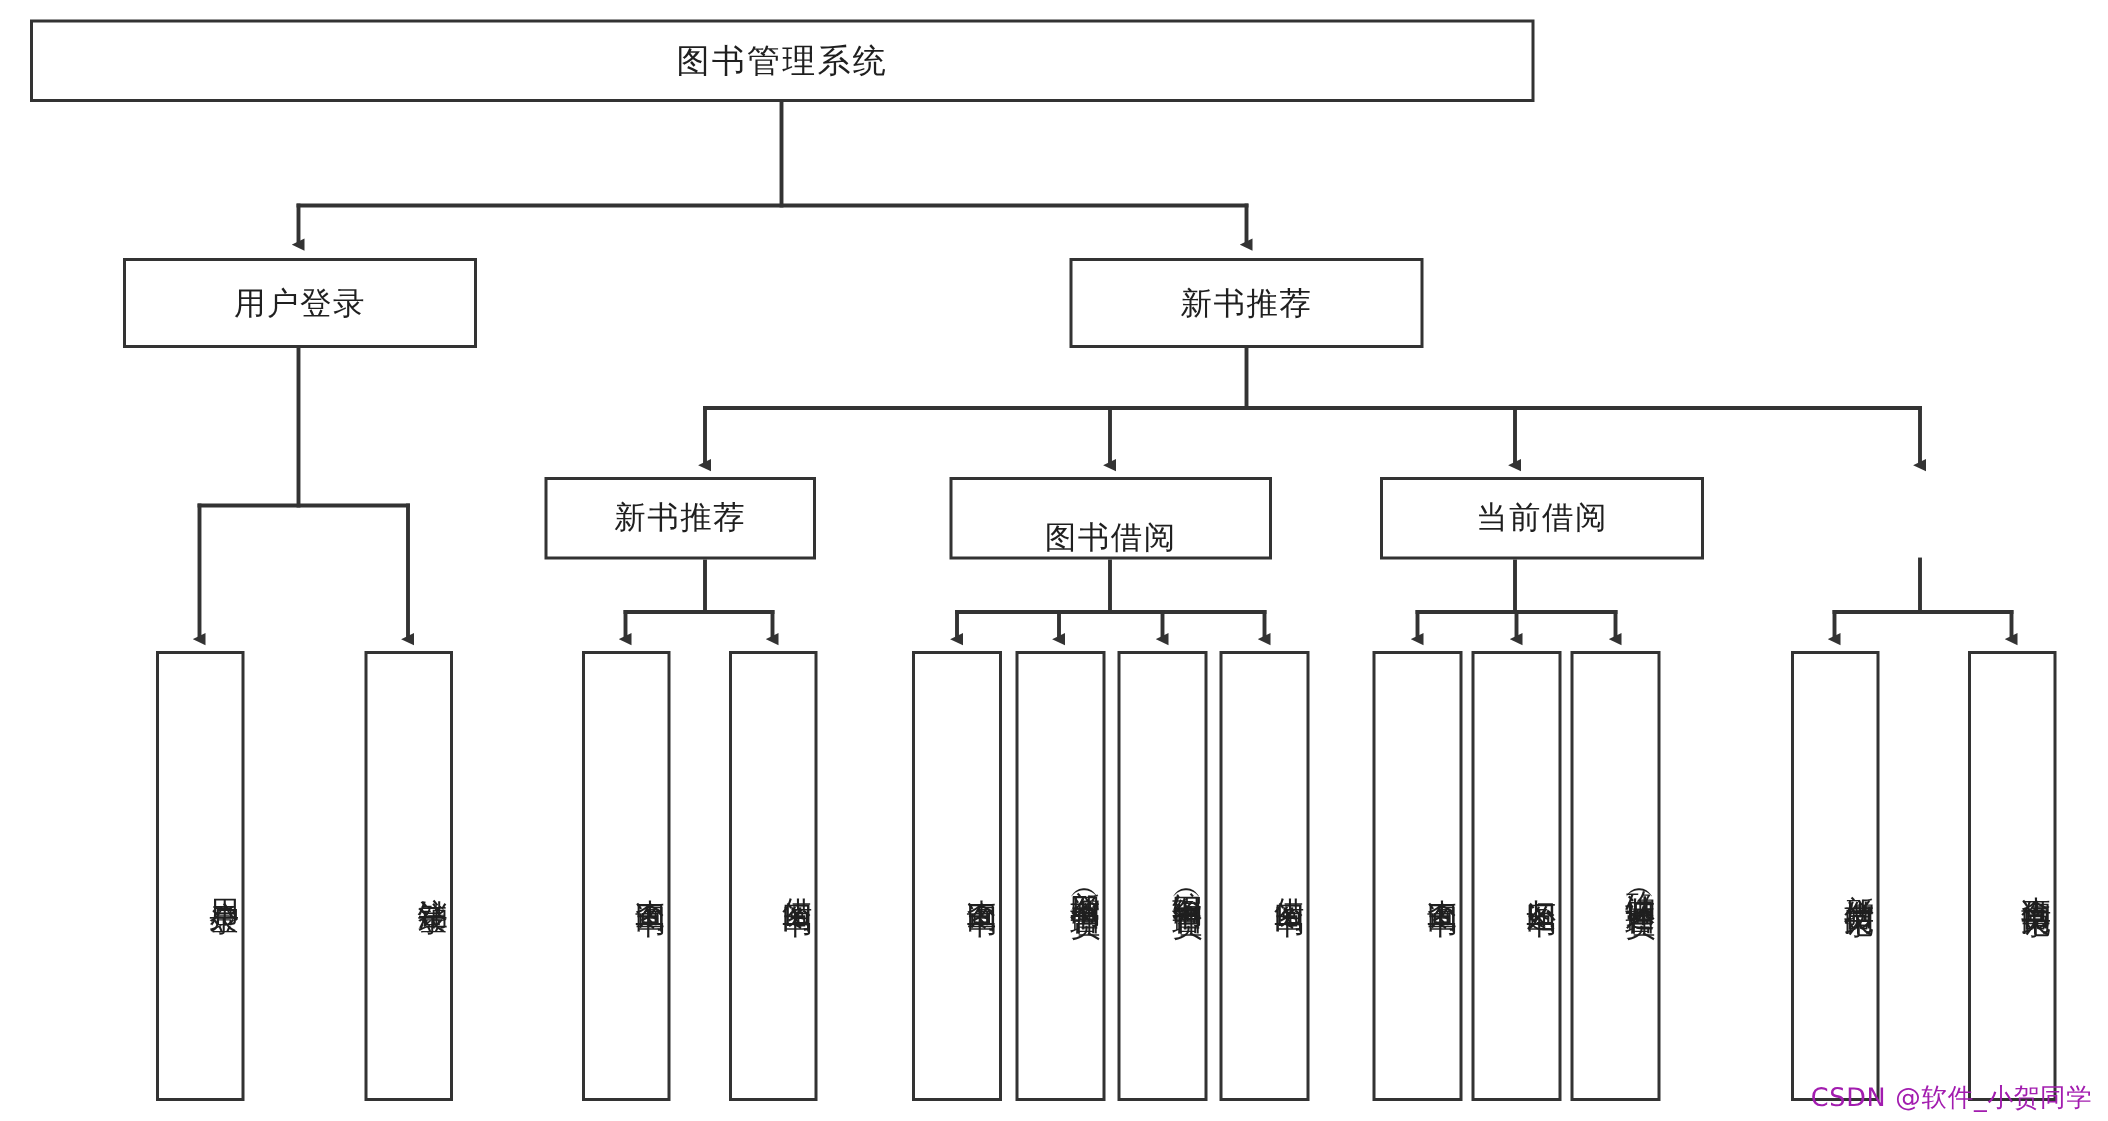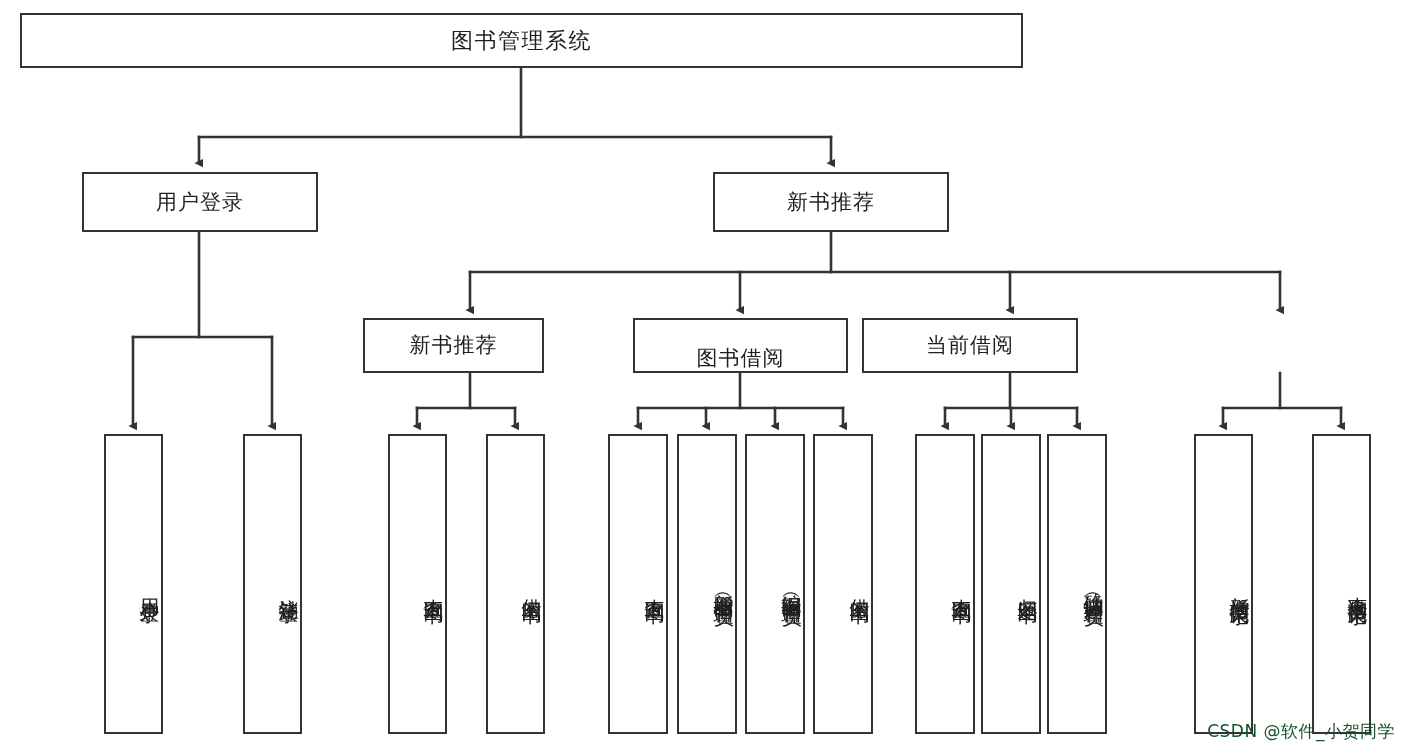--- a/index.html
+++ b/index.html
@@ -56,21 +56,21 @@
   .node-v .vtext{
     display:block;
     writing-mode:vertical-rl;
     text-orientation:upright;
   }
   #watermark{
     position:absolute;
     right:10px;
     bottom:4px;
     font-size:17px;
-    color:#14532d;
+    color:#a21caf;
     letter-spacing:0.5px;
     z-index:5;
     white-space:nowrap;
   }
 </style>
 </head>
 <body>
 
 <div id="diagram-root">
 
@@ -134,21 +134,21 @@
   <div class="node node-h" style="left:713px; top:172px; width:236px; height:60px;">
     <span>新书推荐</span>
   </div>
 
   <div class="node node-h" style="left:363px; top:318px; width:181px; height:55px;">
     <span>新书推荐</span>
   </div>
   <div class="node node-h" style="left:633px; top:318px; width:215px; height:55px;align-items:flex-end;">
     <span>图书借阅</span>
   </div>
-  <div class="node node-h" style="left:862px; top:318px; width:216px; height:55px;">
+  <div class="node node-h" style="left:920px; top:318px; width:216px; height:55px;">
     <span>当前借阅</span>
   </div>
 
   <div class="node node-v" style="left:104px; top:434px; width:59px; height:300px;">
     <span class="vtext">用户登录</span>
   </div>
   <div class="node node-v" style="left:243px; top:434px; width:59px; height:300px;">
     <span class="vtext">注销登录</span>
   </div>
 

